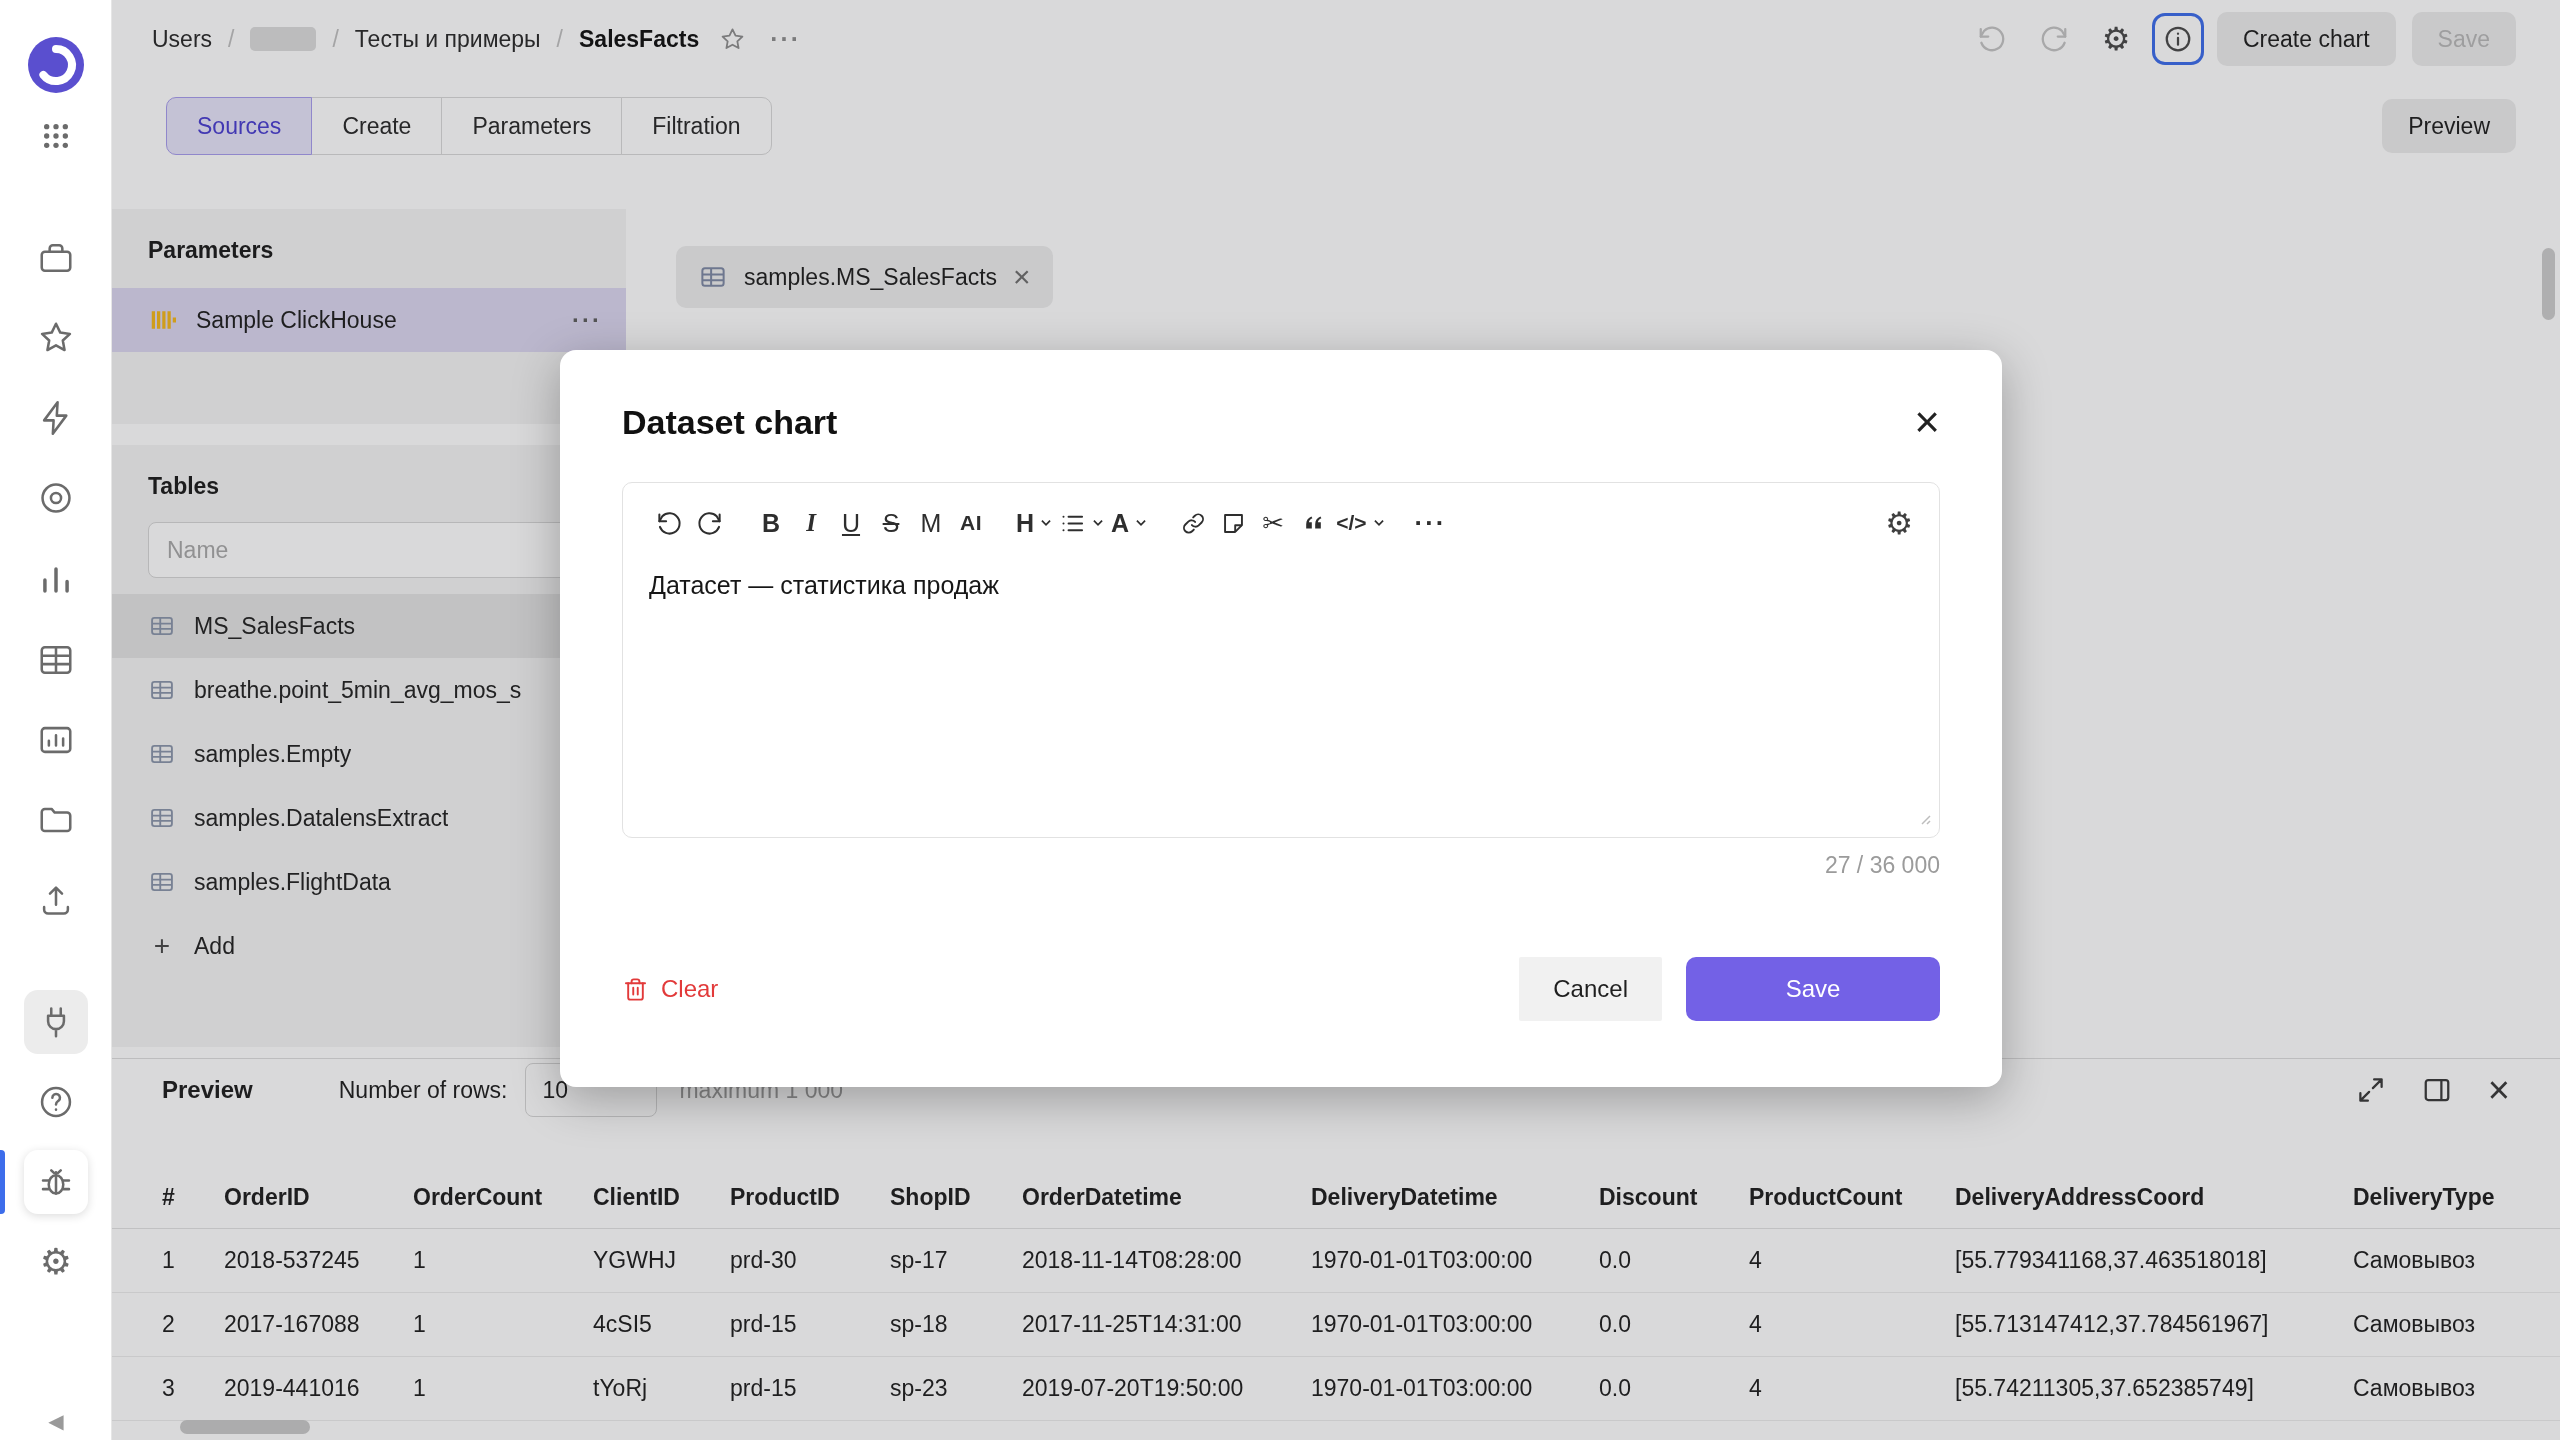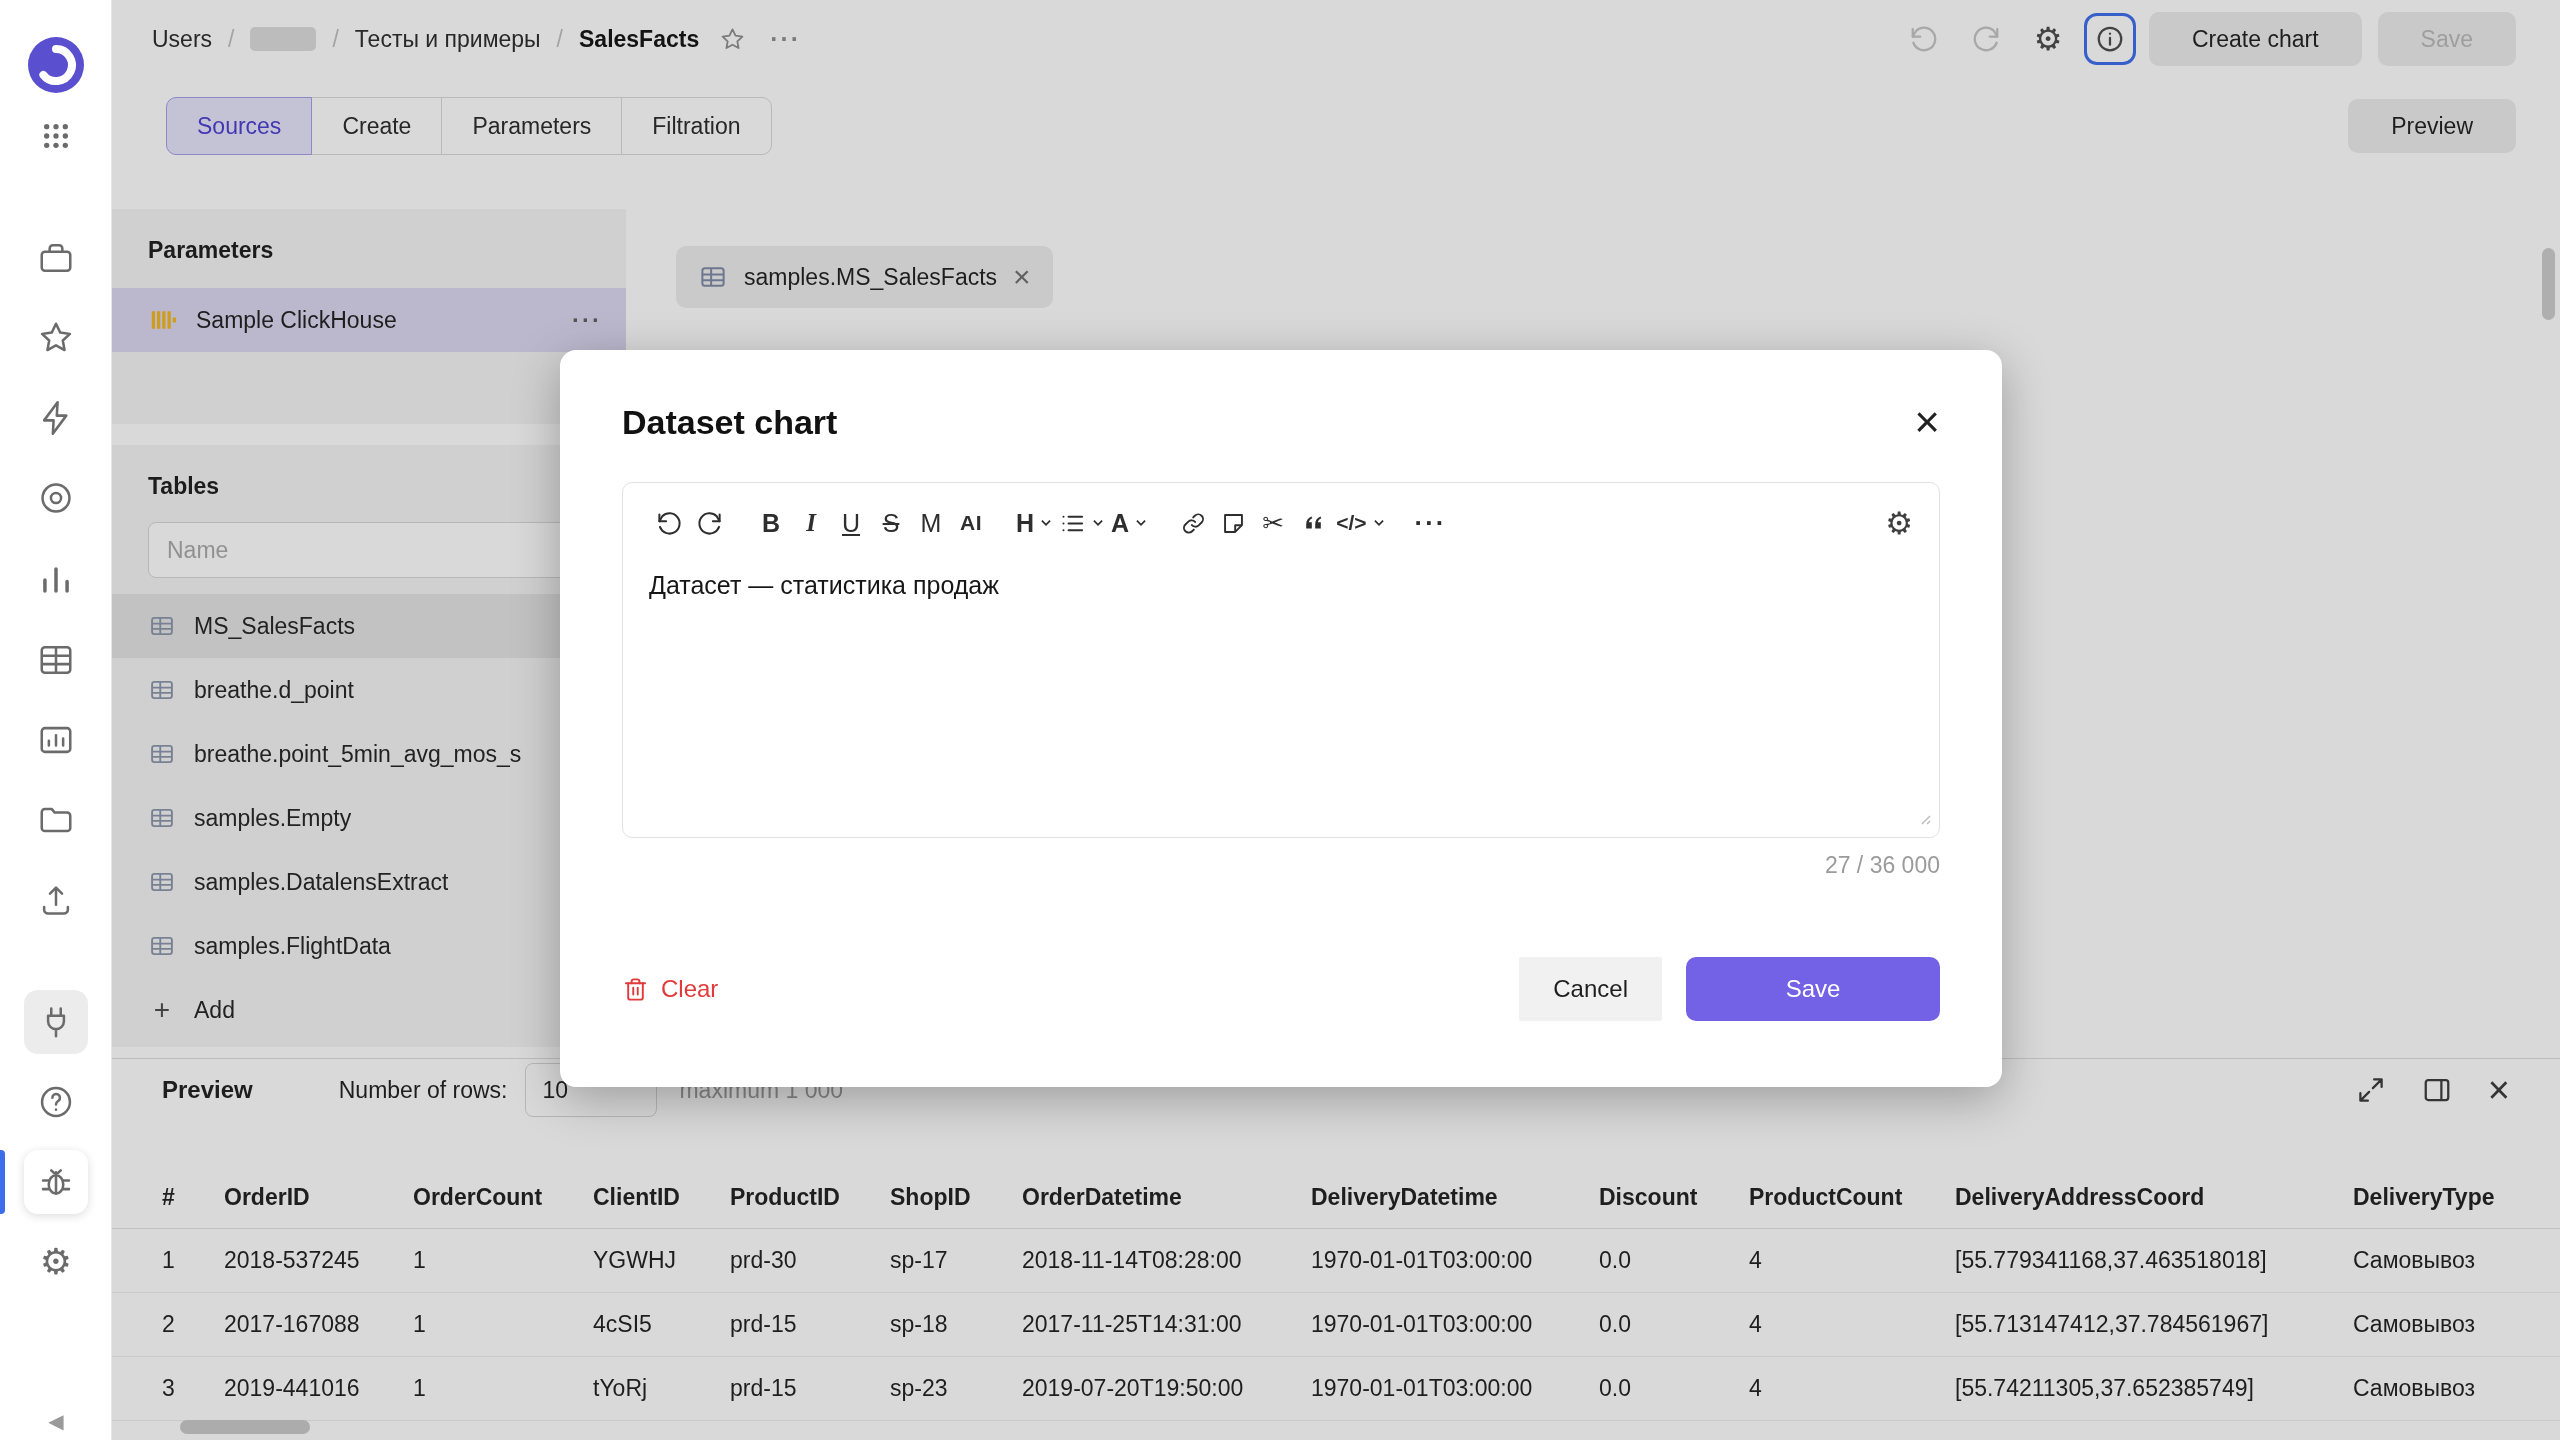--- a/index.html
+++ b/index.html
@@ -24,21 +24,21 @@
   .crumb-current { font-weight:700; color:#111; }
   .redacted { width:66px; height:24px; background:#dcdcdc; border-radius:5px; }
   .crumb-star { color:#8f8f8f; margin-left:4px; display:flex; }
   .crumb-star .ic { width:27px; height:27px; }
   .crumb-more { color:#8f8f8f; font-size:25px; font-weight:700; letter-spacing:2px; margin-left:8px; }
   .top-actions { margin-left:auto; display:flex; align-items:center; gap:16px; }
   .icon-btn { width:46px; height:46px; display:flex; align-items:center; justify-content:center; color:#4a4a4a; background:none; border:none; }
   .icon-btn .ic { width:30px; height:30px; }
   .icon-btn.dim { color:#c4c4c4; }
   .focus-ring { outline:3px solid #3d6deb; border-radius:10px; }
-  .btn { height:54px; border:none; border-radius:10px; background:#ececec; font-family:inherit; font-size:23px; color:#1f1f1f; padding:0 43px; }
+  .btn { height:54px; border:none; border-radius:10px; background:#ececec; font-family:inherit; font-size:23px; color:#1f1f1f; padding:0 26px; }
   .btn.disabled { color:#b9b9b9; }
 
   
   .tabsrow { position:absolute; left:112px; top:78px; right:0; height:96px; background:#fff; display:flex; align-items:center; padding:0 44px 0 46px; }
   .seg { display:flex; }
   .seg .tab { height:58px; padding:0 30px; font-family:inherit; font-size:23px; background:#fff; border:1px solid #d9d9d9; margin-left:-1px; color:#2a2a2a; }
   .seg .tab:first-child { border-radius:10px 0 0 10px; margin-left:8px; }
   .seg .tab:last-child { border-radius:0 10px 10px 0; }
   .seg .tab.sel { background:#e6e4f9; border-color:#a89ded; color:#4a3ed0; position:relative; z-index:1; }
   .preview-btn { margin-left:auto; }
@@ -293,27 +293,20 @@
       <div class="sec-title">Tables</div>
       <input class="search-input" type="text" placeholder="Name" style="">
       <div class="tlist">
         <div class="titem sel">
           <svg class="tico" viewBox="0 0 24 24" fill="none" stroke="currentColor" stroke-width="1.6">
               <rect x="3.5" y="5" width="17" height="14" rx="2"></rect>
               <path d="M3.5 10h17M3.5 14.5h17M10.5 5v14"></path>
             </svg>
           <span class="tname">MS_SalesFacts</span>
           <span class="more-dots">···</span>
-        </div>
-        <div class="titem">
-          <svg class="tico" viewBox="0 0 24 24" fill="none" stroke="currentColor" stroke-width="1.6">
-              <rect x="3.5" y="5" width="17" height="14" rx="2"></rect>
-              <path d="M3.5 10h17M3.5 14.5h17M10.5 5v14"></path>
-            </svg>
-          <span class="tname">breathe.d_point</span>
         </div>
         <div class="titem">
           <svg class="tico" viewBox="0 0 24 24" fill="none" stroke="currentColor" stroke-width="1.6">
               <rect x="3.5" y="5" width="17" height="14" rx="2"></rect>
               <path d="M3.5 10h17M3.5 14.5h17M10.5 5v14"></path>
             </svg>
           <span class="tname">breathe.point_5min_avg_mos_s</span>
         </div>
         <div class="titem">
           <svg class="tico" viewBox="0 0 24 24" fill="none" stroke="currentColor" stroke-width="1.6">

